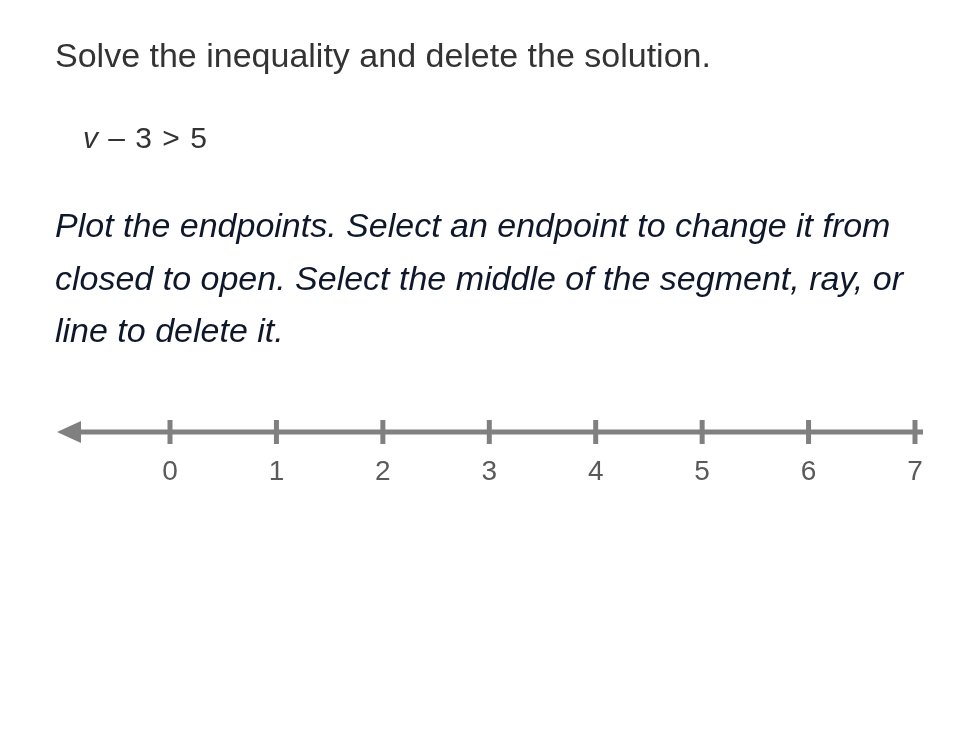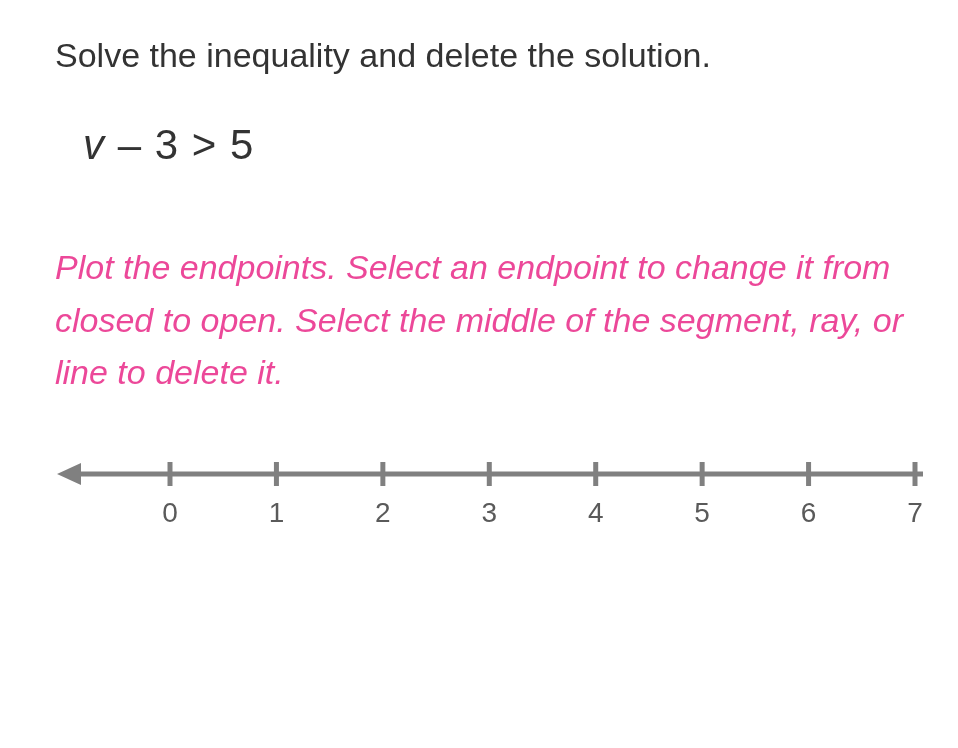--- a/index.html
+++ b/index.html
@@ -15,34 +15,34 @@
     padding: 30px 40px 30px 55px;
     color: #333333;
   }
   .problem-text {
     font-size: 34px;
     line-height: 1.5;
     margin-bottom: 40px;
     color: #333333;
   }
   .inequality {
-    font-size: 42px;
+    font-size: 30px;
     margin-left: 28px;
-    margin-bottom: 72px;
+    margin-bottom: 44px;
     color: #333333;
     letter-spacing: 1px;
   }
   .inequality .var {
     font-style: italic;
   }
   .instructions {
     font-size: 34px;
     font-style: italic;
     line-height: 1.55;
-    color: #ec4899;
+    color: #0f172a;
     margin-bottom: 50px;
   }
   .number-line-container {
     position: relative;
     width: 870px;
     height: 90px;
     margin-left: 0;
     margin-top: 10px;
   }
   .number-line-svg {

